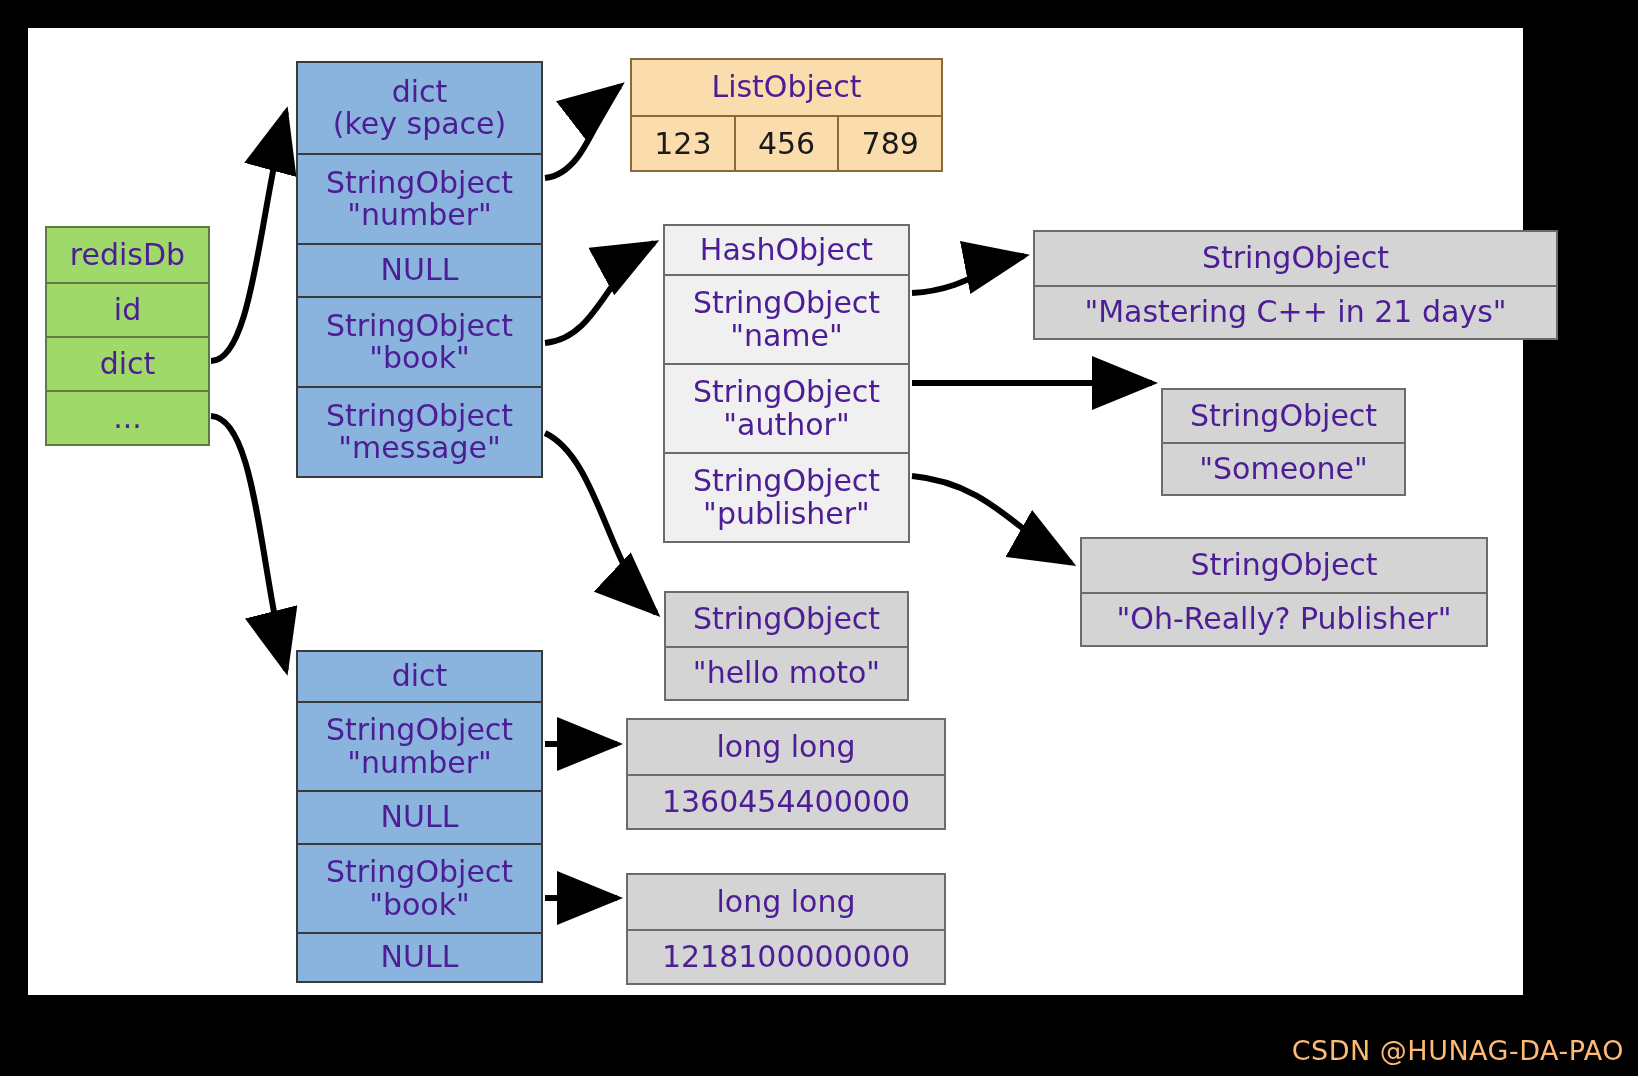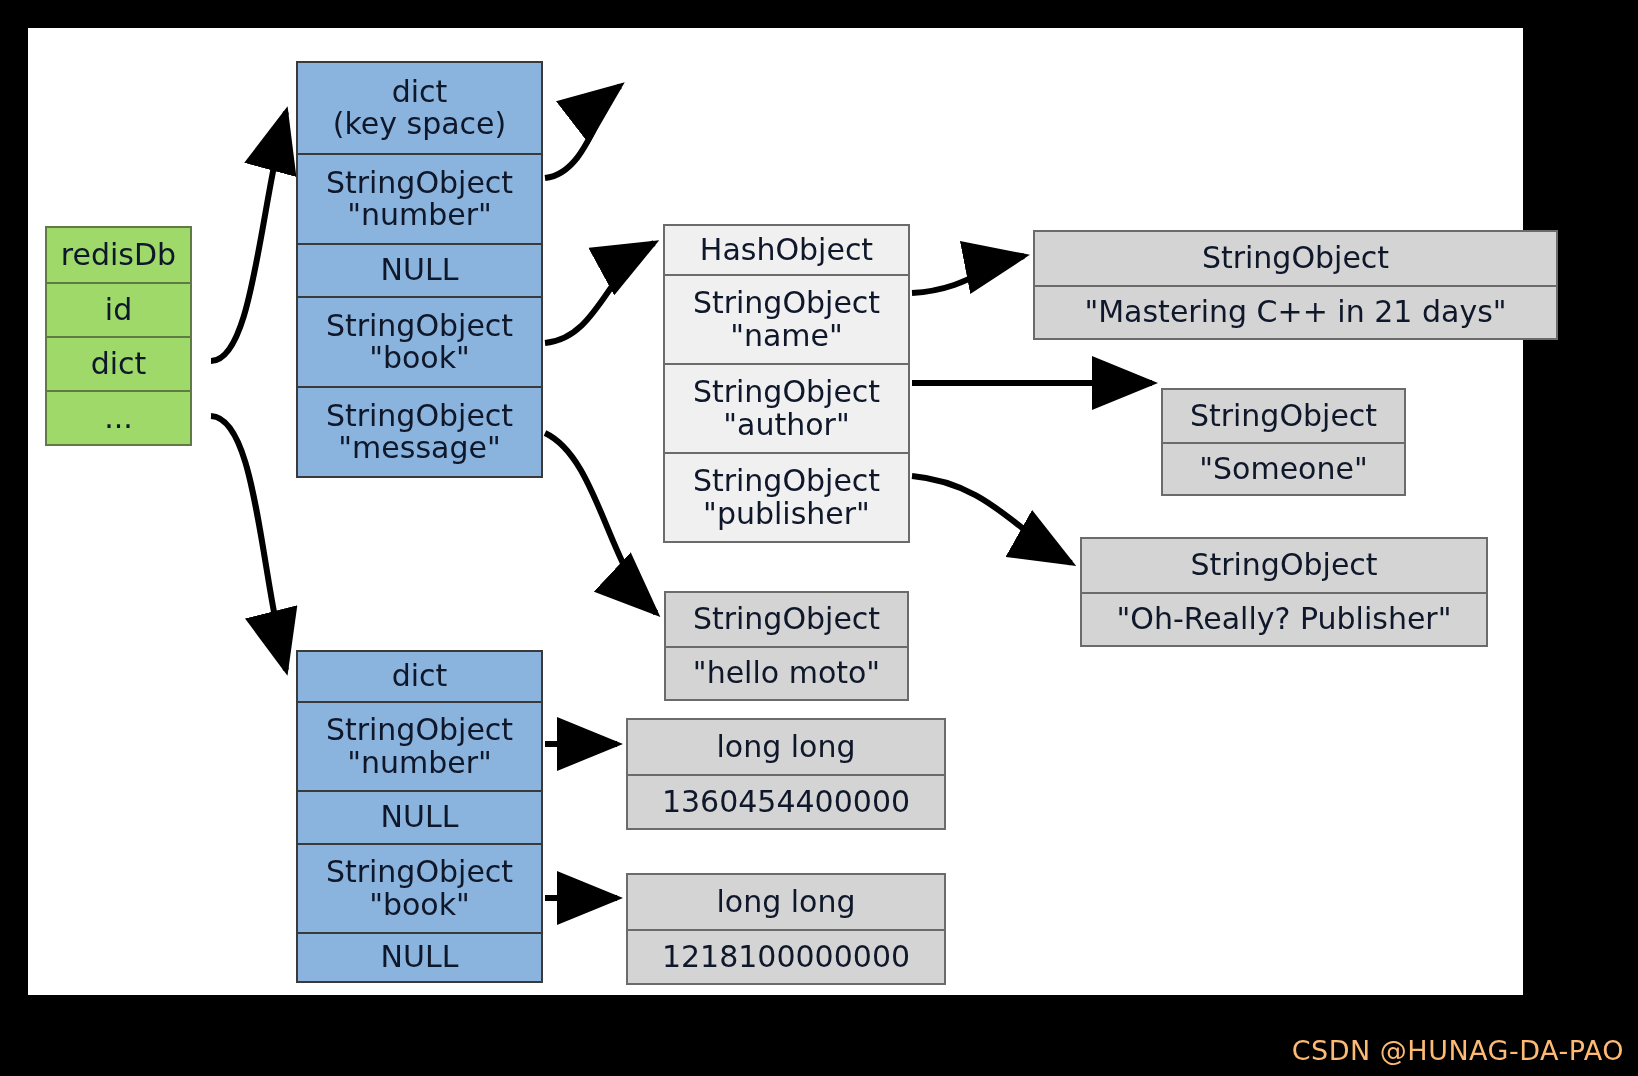--- a/index.html
+++ b/index.html
@@ -31,21 +31,21 @@
     display: flex;
     flex-direction: column;
   }
   .cell {
     box-sizing: border-box;
     display: flex;
     flex-direction: column;
     align-items: center;
     justify-content: center;
     text-align: center;
-    color: #0f172a;
+    color: #4c1d95;
     line-height: 1.08;
     padding: 2px 4px;
     white-space: nowrap;
   }
   .cell + .cell {
     border-top: 2px solid #4d4d4d;
   }
   .cell .l1, .cell .l2 { display: block; }
 
   
@@ -62,21 +62,21 @@
 
   .white .cell { background: #f0f0f0; text-align: center; }
   .white { border-color: #6b6b6b; }
   .white .cell + .cell { border-top-color: #6b6b6b; }
 
   .grey .cell { background: #d4d4d4; }
   .grey { border-color: #6b6b6b; }
   .grey .cell + .cell { border-top-color: #6b6b6b; }
 
   
-  #redisdb-node { left: 17px; top: 198px; width: 147px; }
+  #redisdb-node { left: 17px; top: 198px; width: 165px; }
   #redisdb-node .cell { height: 54px; font-size: 30px; }
 
   #keyspace-node { left: 268px; top: 33px; width: 247px; }
   #keyspace-node .cell { font-size: 30px; }
   #keyspace-node .r0 { height: 90px; }
   #keyspace-node .r1 { height: 90px; }
   #keyspace-node .r2 { height: 53px; }
   #keyspace-node .r3 { height: 90px; }
   #keyspace-node .r4 { height: 90px; }
 
@@ -219,20 +219,30 @@
       <div class="cell r3">
         <span class="l1">StringObject</span>
         <span class="l2">"book"</span>
       </div>
       <div class="cell r4">
         <span class="l1">StringObject</span>
         <span class="l2">"message"</span>
       </div>
     </div>
 
+    <div class="node orange" id="listobject-node">
+      <div class="cell hdr">
+        <span class="l1">ListObject</span>
+      </div>
+      <div class="row-cells">
+        <div class="c">123</div>
+        <div class="c">456</div>
+        <div class="c">789</div>
+      </div>
+    </div>
 
     <div class="node white" id="hashobject-node">
       <div class="cell r0">
         <span class="l1">HashObject</span>
       </div>
       <div class="cell r1">
         <span class="l1">StringObject</span>
         <span class="l2">"name"</span>
       </div>
       <div class="cell r2">

